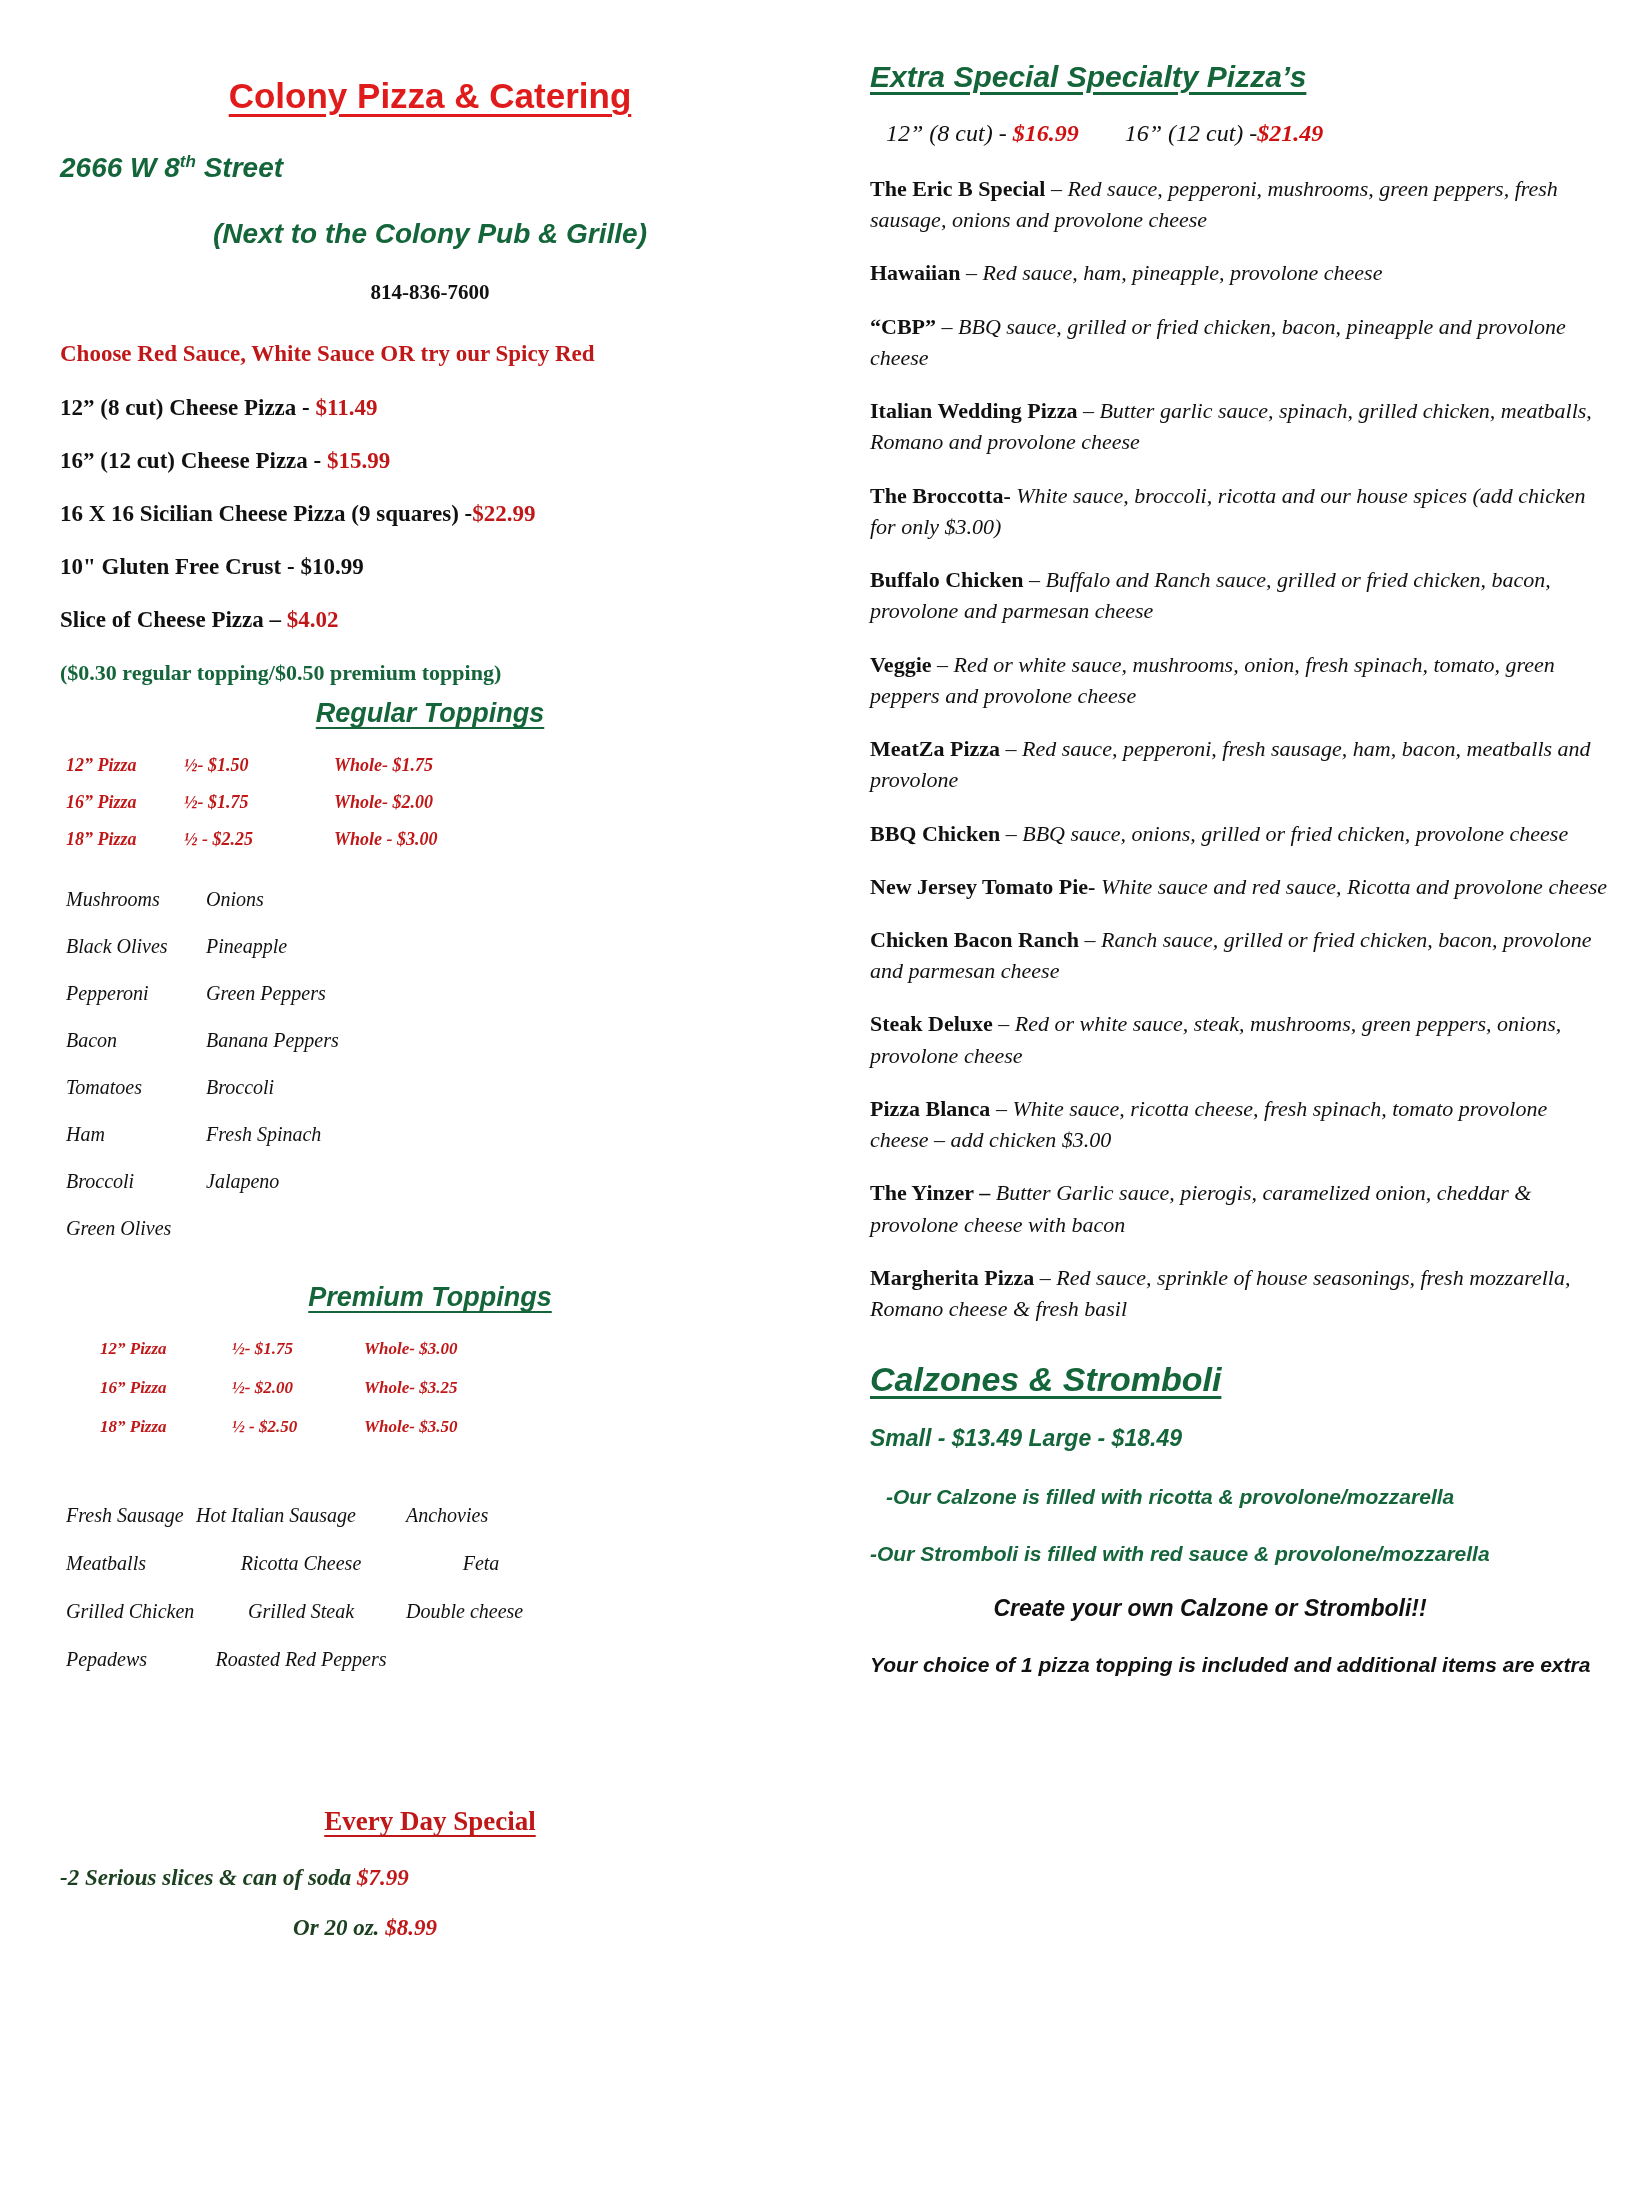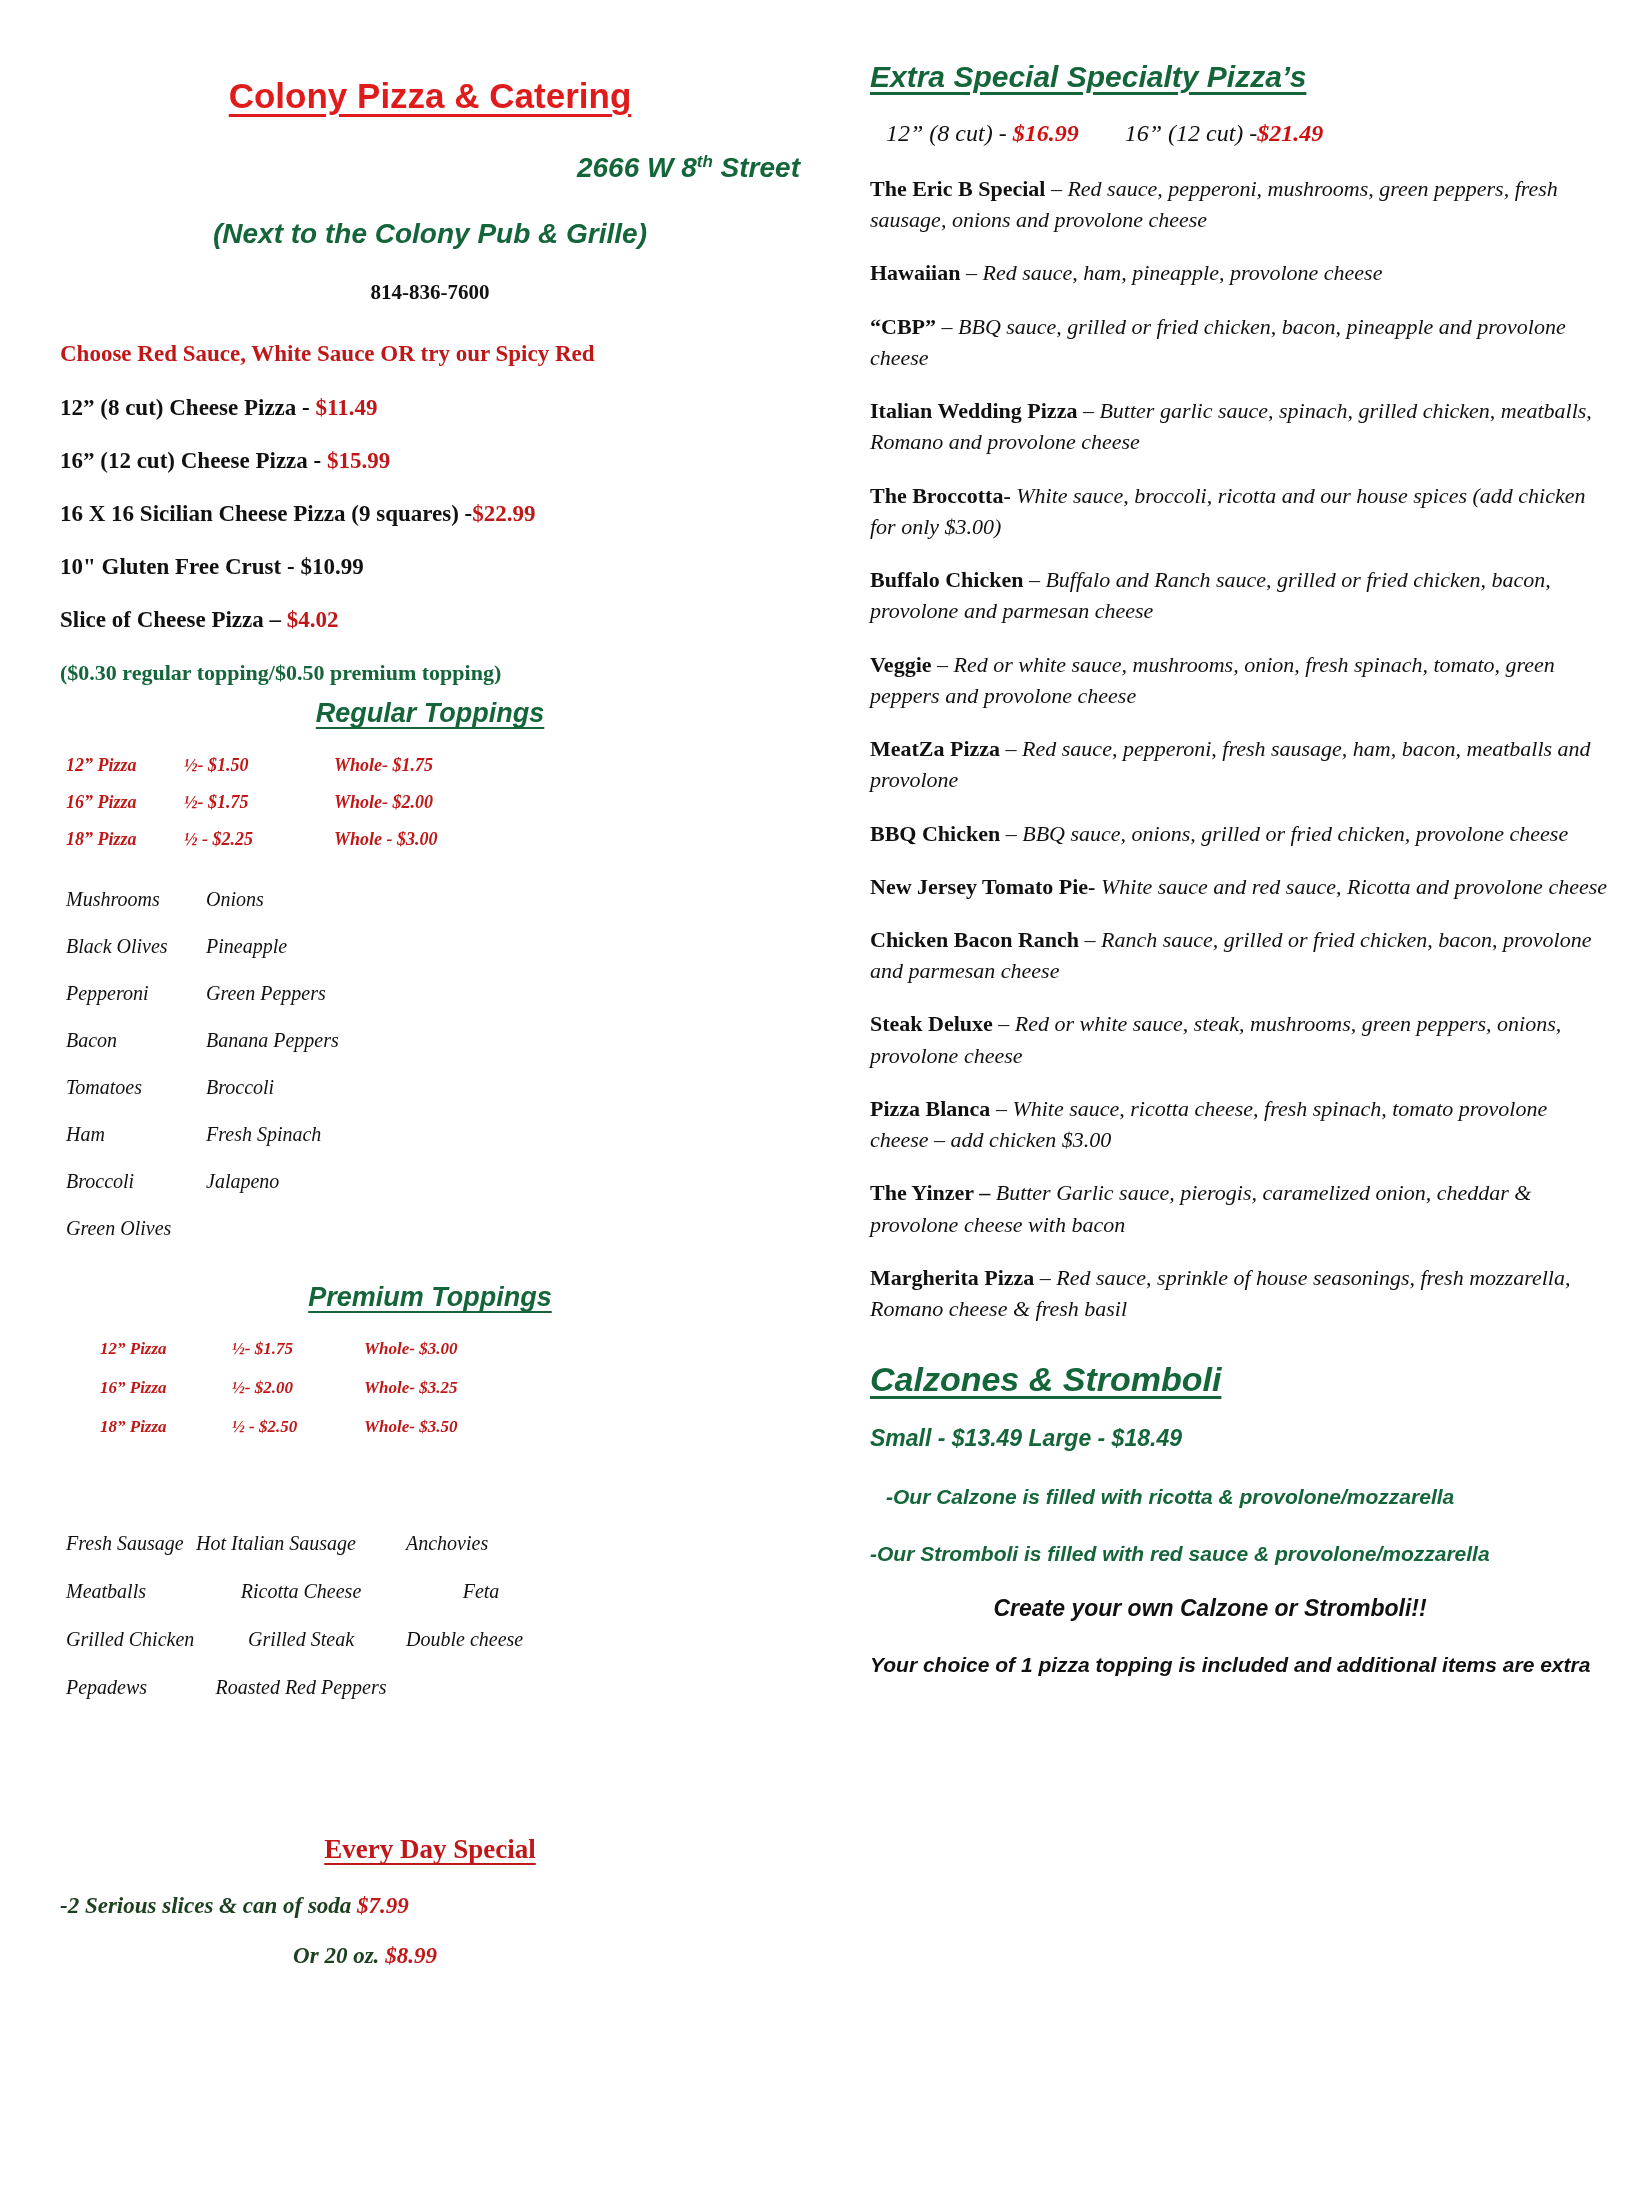--- a/index.html
+++ b/index.html
@@ -20,21 +20,21 @@
   .shop-title {
     font-family:"Liberation Sans", sans-serif;
     font-weight:bold; font-size:35px; color:#e01b1b;
     text-align:center; text-decoration:underline;
     text-underline-offset:6px; letter-spacing:0px;
     margin:0 0 36px 0; padding-top:16px;
   }
   .addr-line {
     font-family:"Liberation Sans", sans-serif;
     font-weight:bold; font-style:italic; font-size:28px; color:#14653a;
-    text-align:right; margin:0 0 34px 0;
+    text-align:left; margin:0 0 34px 0;
   }
   .addr-line .sup { font-size:17px; vertical-align:super; }
   .addr-line2 {
     font-family:"Liberation Sans", sans-serif;
     font-weight:bold; font-style:italic; font-size:28px; color:#14653a;
     text-align:center; margin:0 0 30px 0;
   }
   .phone {
     font-family:"Liberation Serif", serif;
     font-weight:bold; font-size:21px; color:#111;
@@ -264,21 +264,21 @@
         <td>Whole- $3.25</td>
       </tr>
       <tr>
         <td class="c1">18” Pizza</td>
         <td class="c2">½ - $2.50</td>
         <td>Whole- $3.50</td>
       </tr>
     </tbody>
       </table>
 
-    <table class="prem-list" style="margin-top:76px;">
+    <table class="prem-list" style="margin-top:48px;">
       <tbody>
           <tr>
         <td class="p1">Fresh Sausage</td>
         <td class="p2">Hot Italian Sausage</td>
         <td class="p3">Anchovies</td>
       </tr>
       <tr>
         <td class="p1">Meatballs</td>
         <td class="p2 c">Ricotta Cheese</td>
         <td class="p3 c">Feta</td>

